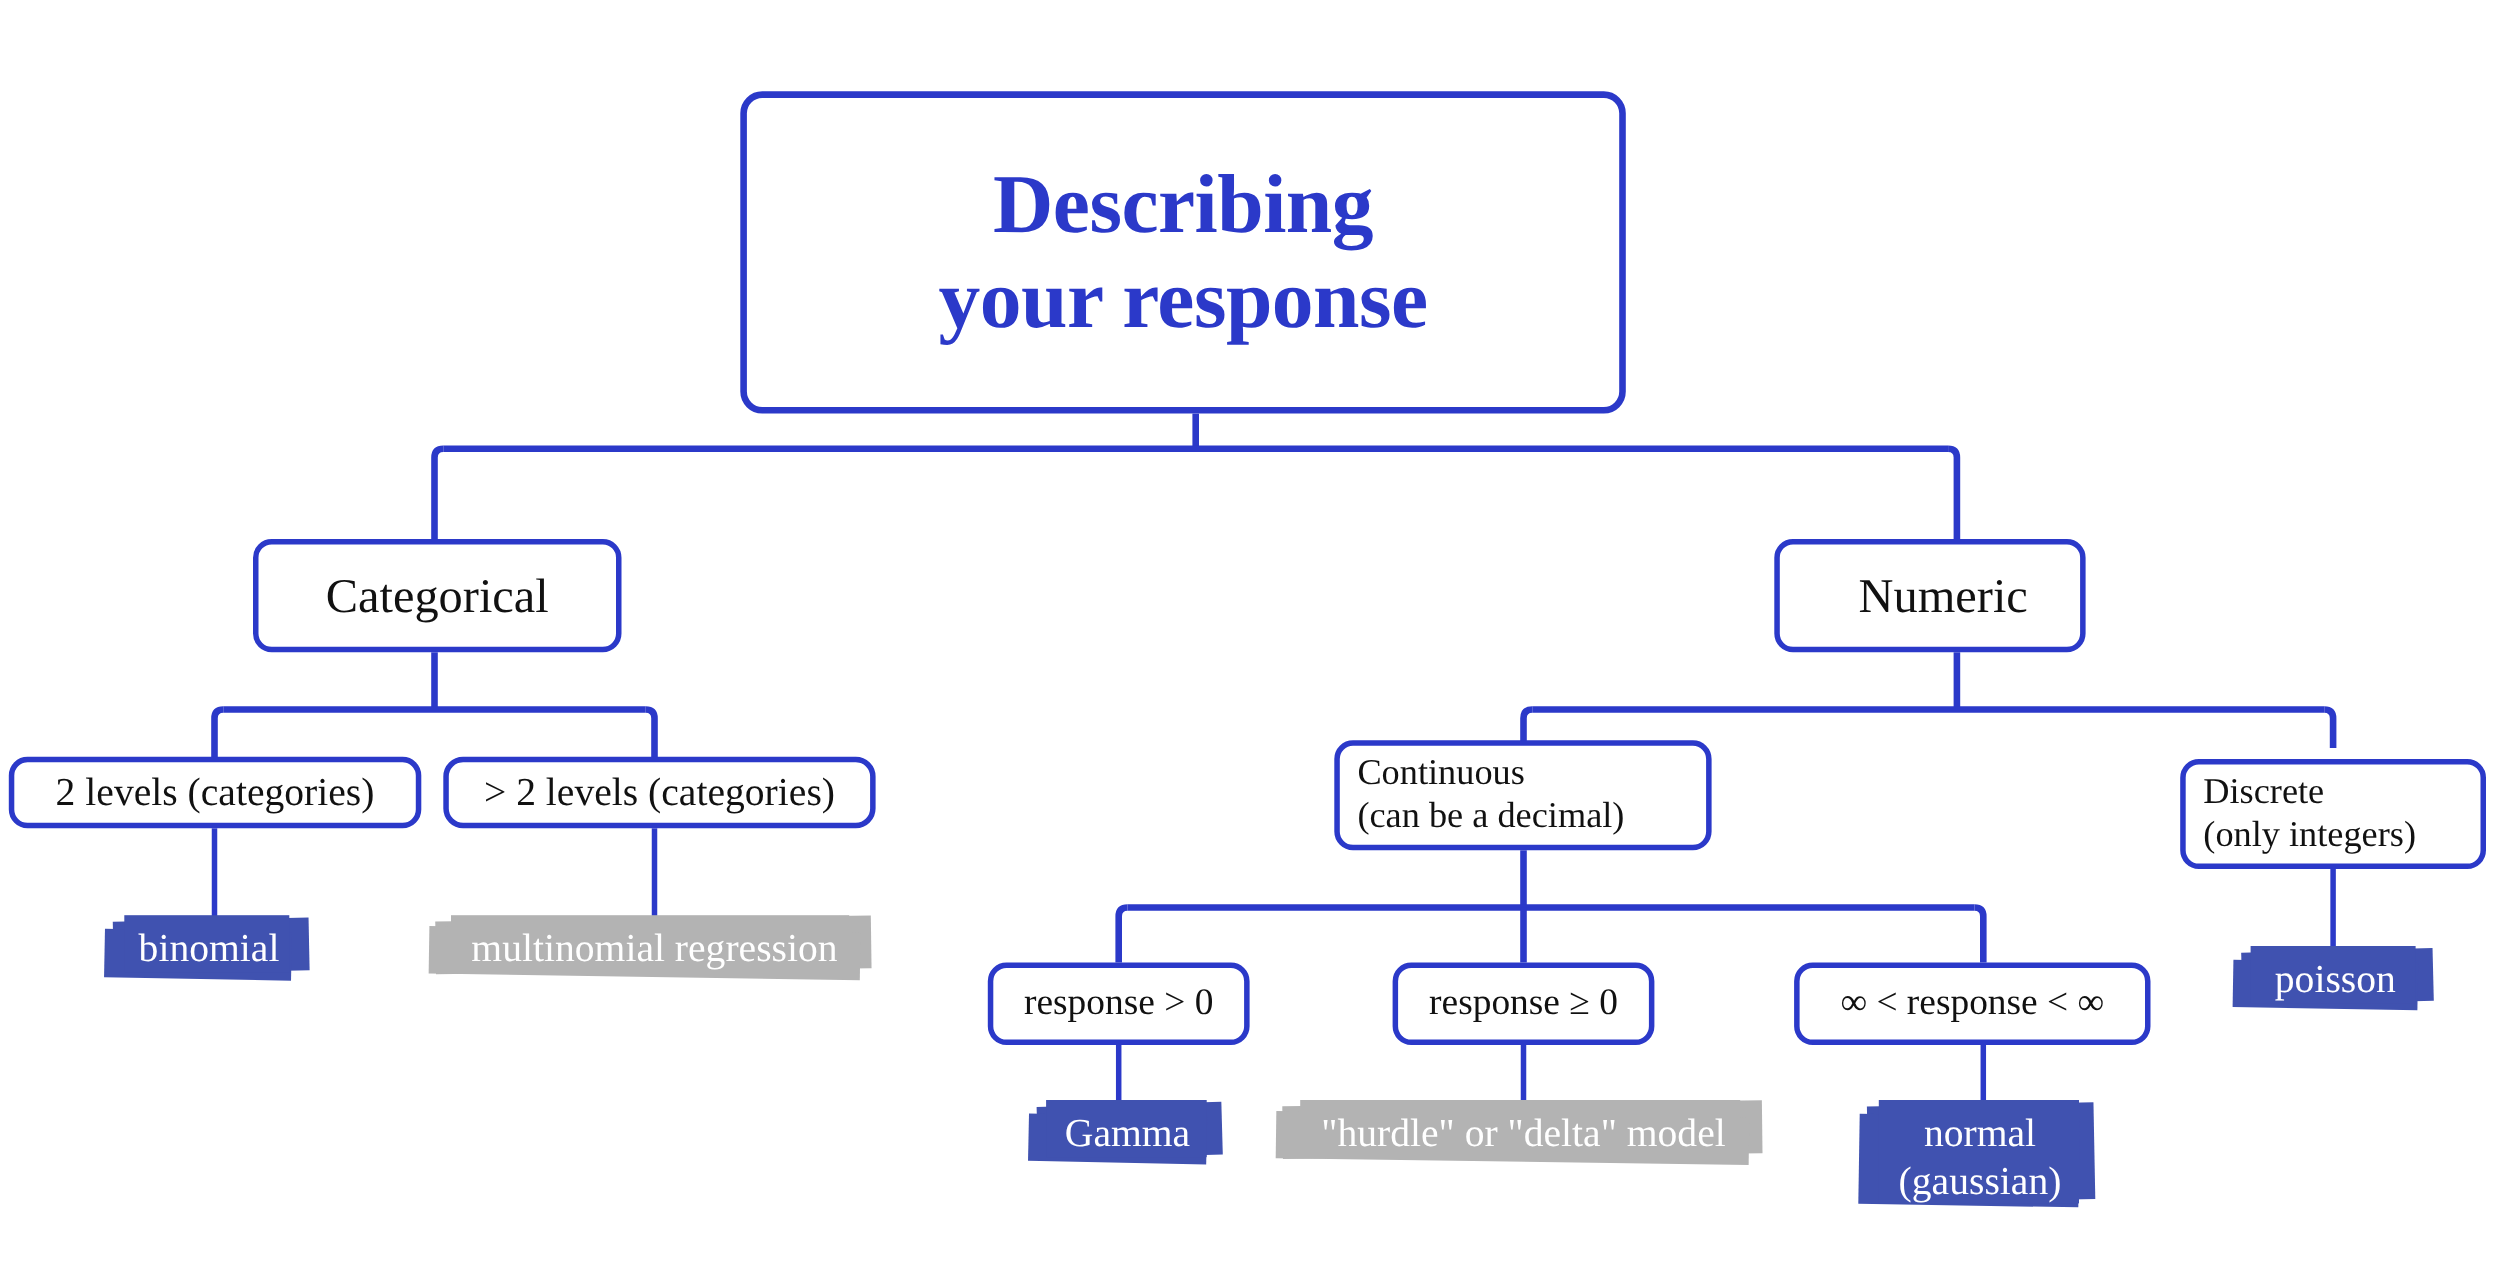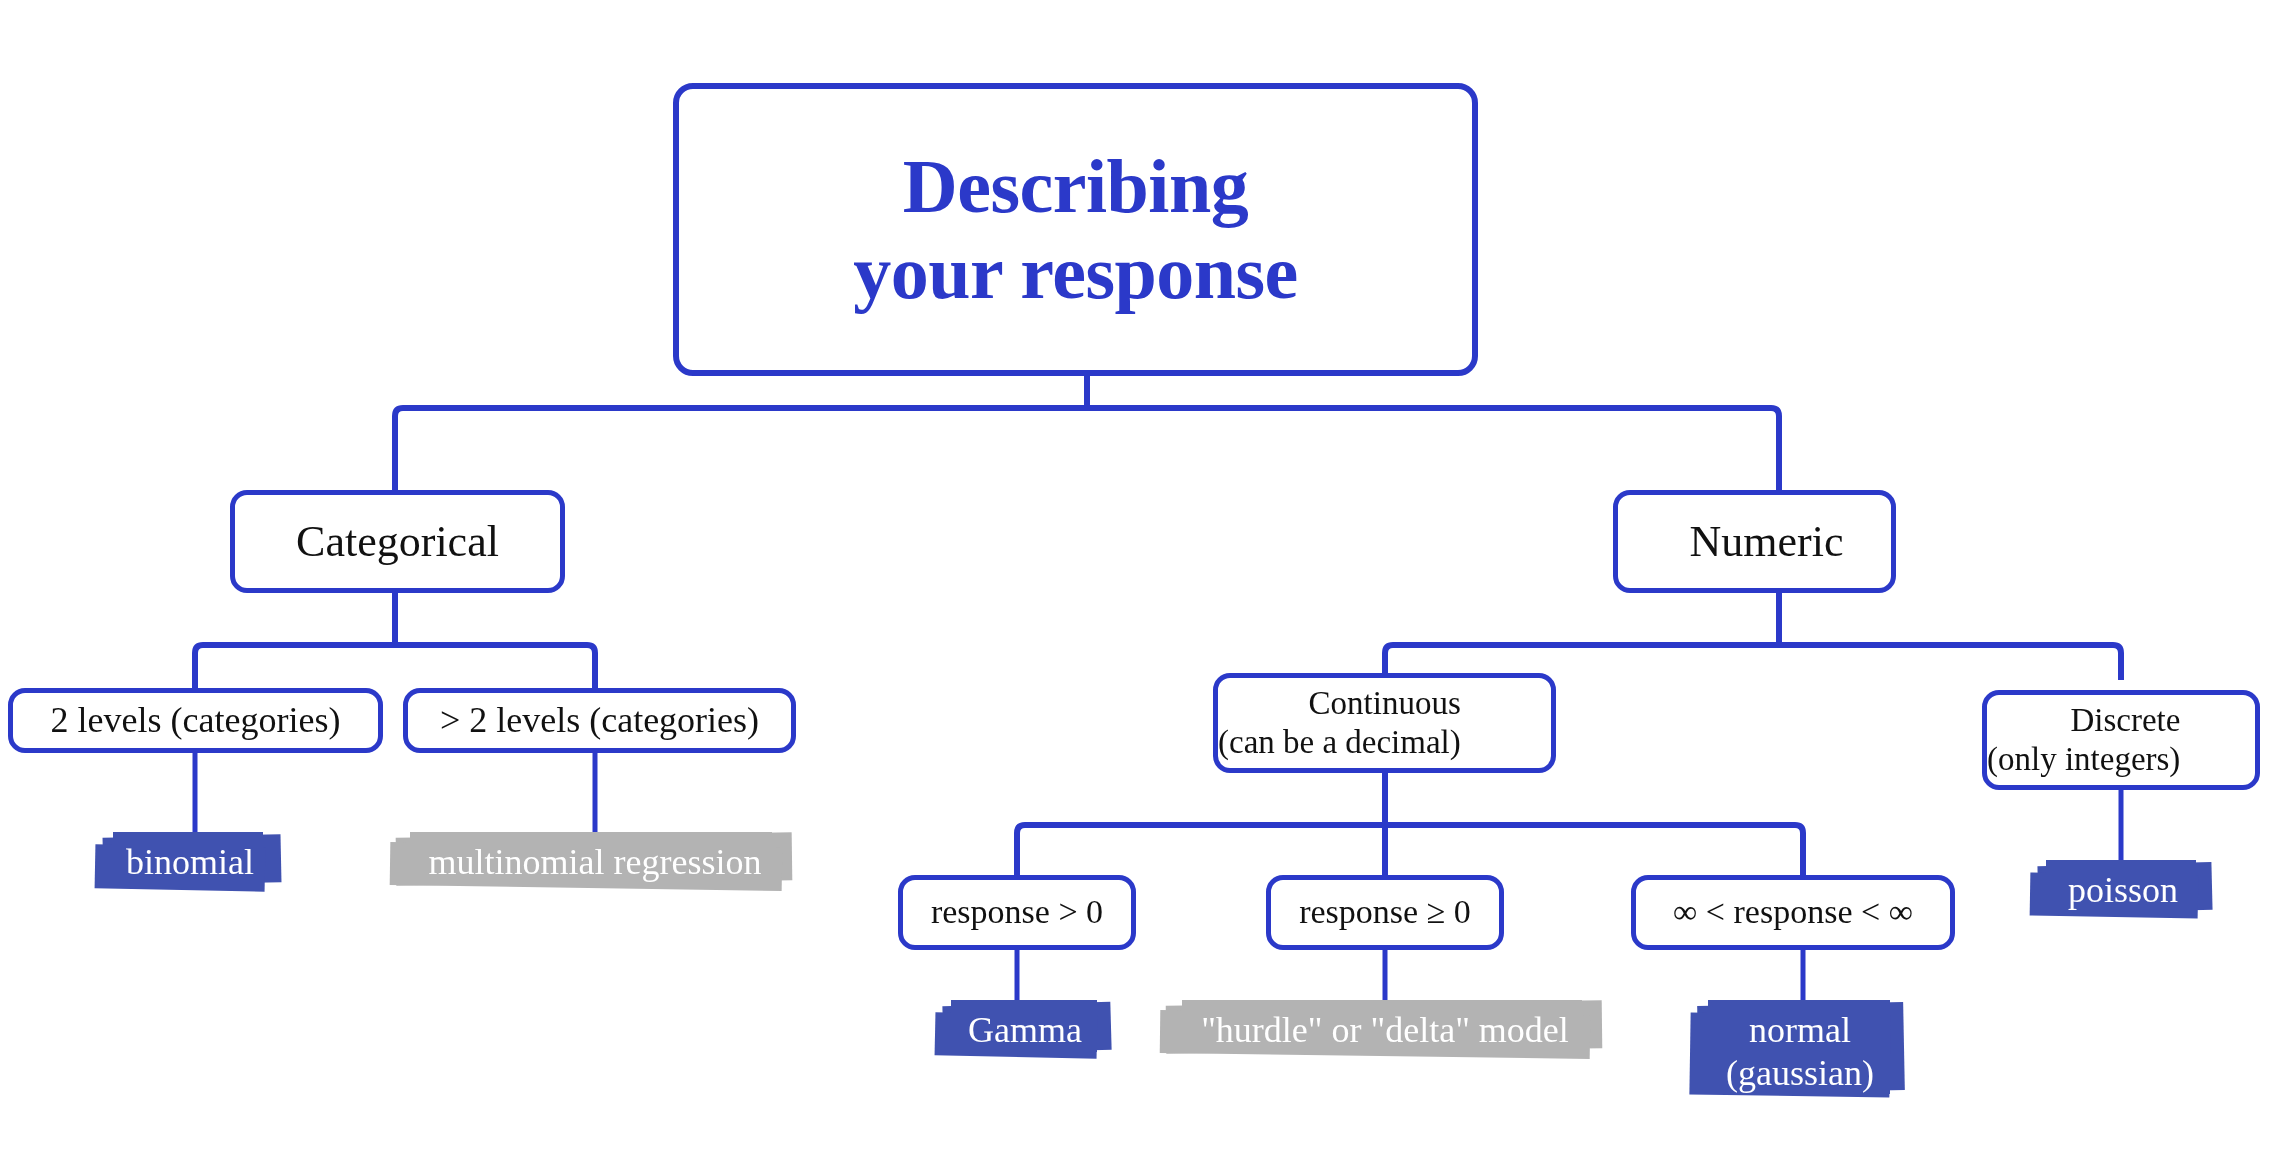--- a/index.html
+++ b/index.html
@@ -32,22 +32,21 @@
     background: #ffffff;
     display: flex;
     align-items: center;
     justify-content: center;
     color: #111111;
     line-height: 1.18;
     z-index: 3;
   }
   .node.left {
     justify-content: flex-start;
-    padding-left: 0;
-    text-align: right;
+    padding-left: 16px;
   }
   .node .txt { white-space: pre-line; }
 
   .node.root {
     border-width: 6px;
     border-radius: 20px;
     color: #2b39c9;
     font-weight: bold;
     font-size: 76px;
     line-height: 1.12;
@@ -140,21 +139,21 @@
   </div>
 
   <div class="node lvl1" style="left:1613px; top:490px; width:283px; height:103px;padding-left:24px;">
     <span class="txt">Numeric</span>
   </div>
 
   <div class="node lvl2" style="left:8px; top:688px; width:375px; height:65px;">
     <span class="txt">2 levels (categories)</span>
   </div>
 
-  <div class="node lvl2" style="left:403px; top:688px; width:393px; height:65px;">
+  <div class="node lvl2" style="left:403px; top:688px; width:393px; height:65px;border-radius:18px;">
     <span class="txt">&gt; 2 levels (categories)</span>
   </div>
 
   <div class="node lvl2b left" style="left:1213px; top:673px; width:343px; height:100px;">
     <span class="txt">Continuous
 (can be a decimal)</span>
   </div>
 
   <div class="node lvl2b left" style="left:1982px; top:690px; width:278px; height:100px;">
     <span class="txt">Discrete

